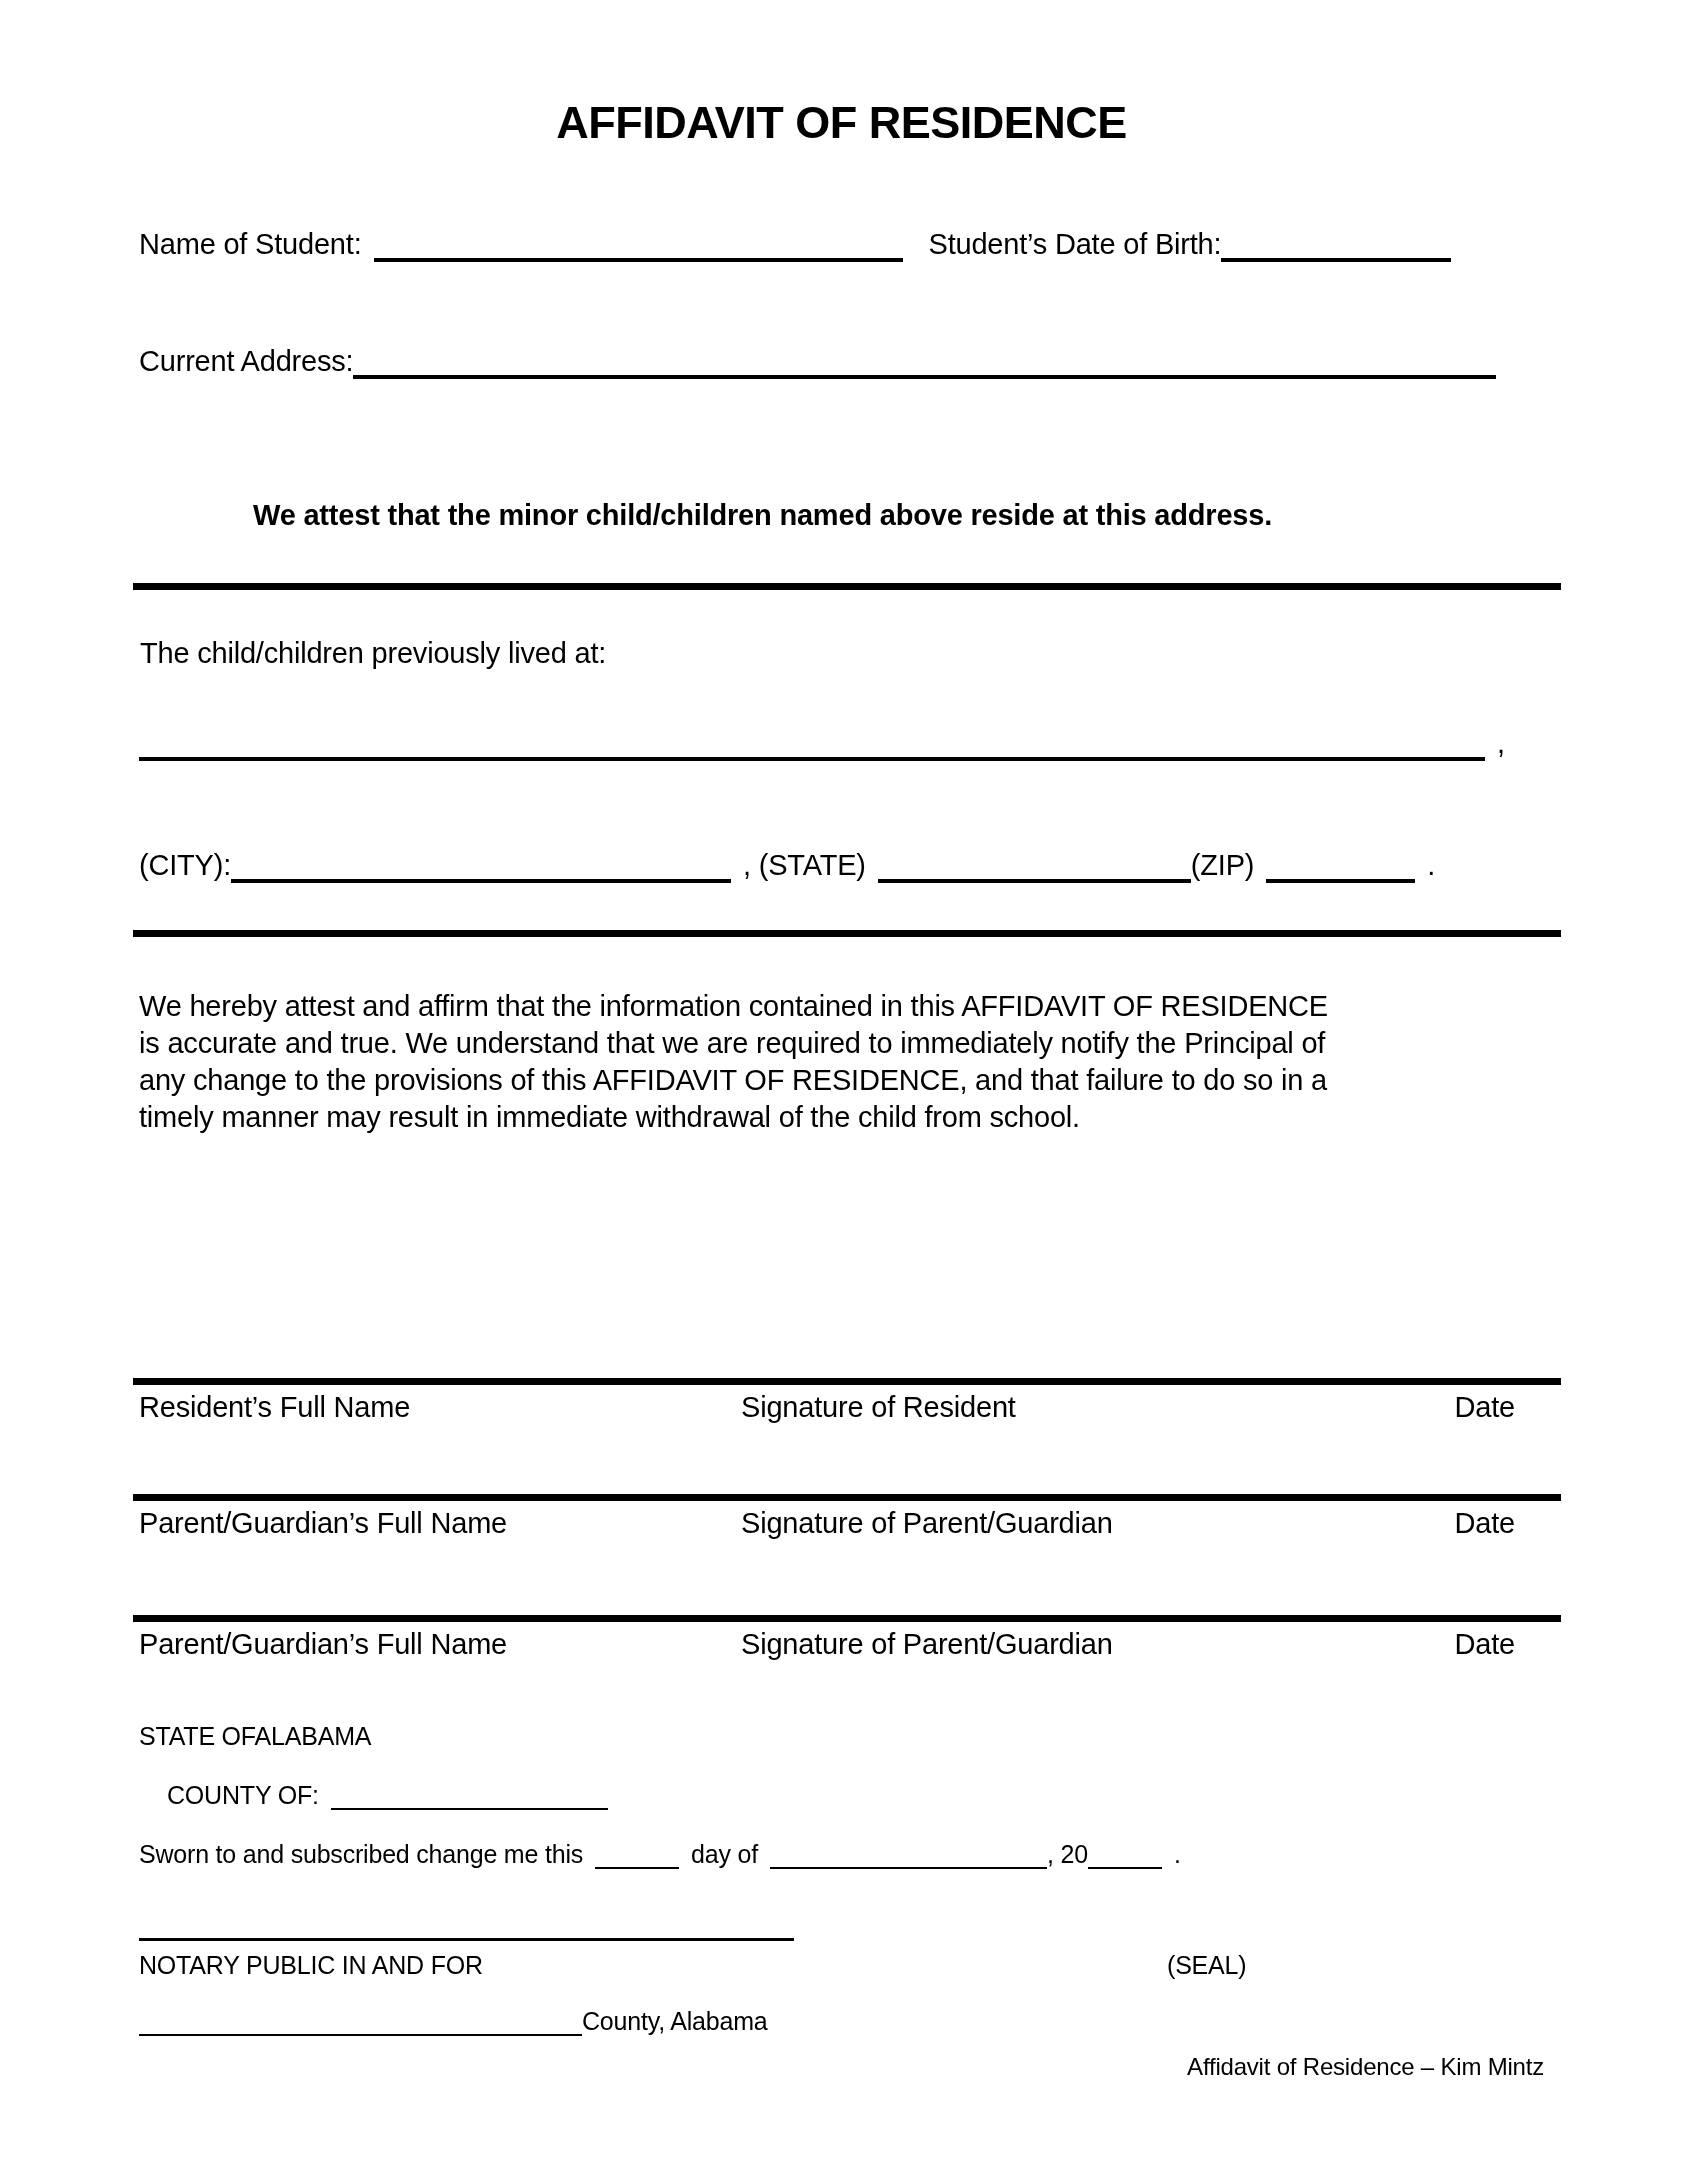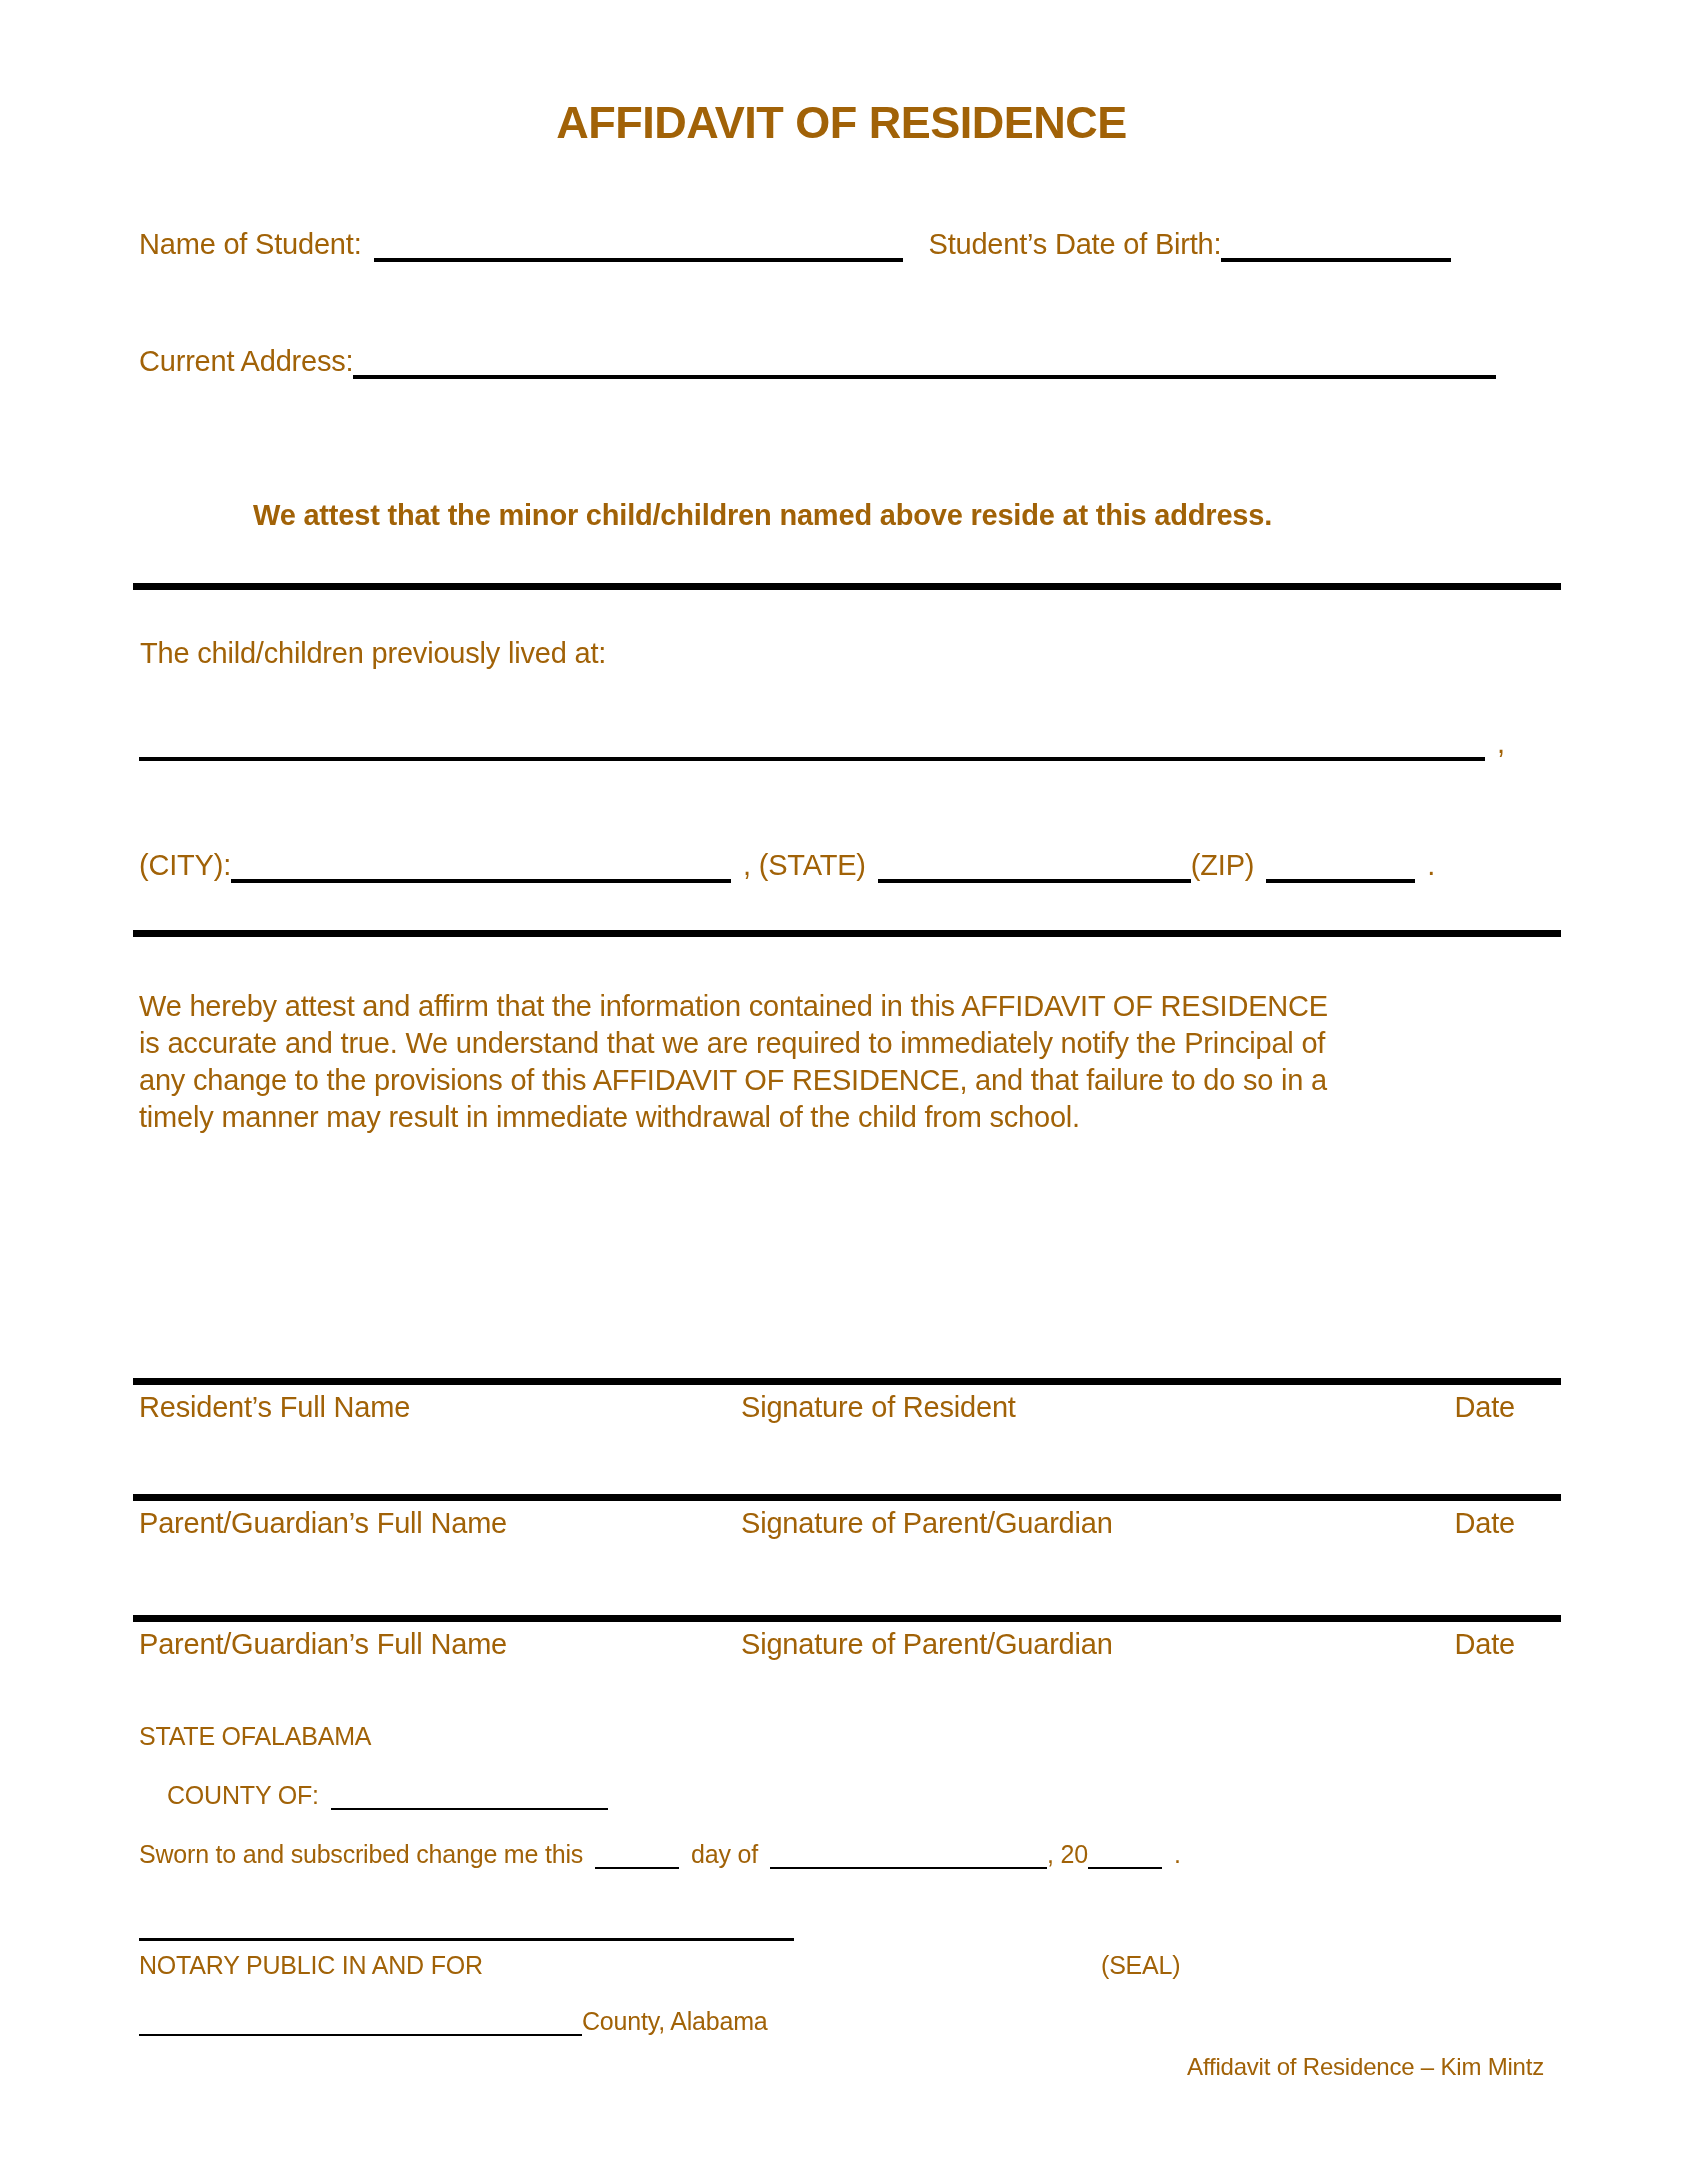--- a/index.html
+++ b/index.html
@@ -1,21 +1,21 @@
 <!DOCTYPE html>
 <html><head>
 <meta charset="utf-8">
 <style>
   html,body { margin:0; padding:0; background:#e8e8e8; }
   .page {
     position:relative;
     width:1683px; height:2178px;
     margin:0 auto;
     background:#ffffff;
-    color:#a16207;
+    color:#000000;
     font-family:"Liberation Sans", sans-serif;
     font-size:29px;
     letter-spacing:-0.2px;
     overflow:hidden;
   }
   .title {
     position:absolute; left:0; top:97px; width:1683px;
     text-align:center; font-size:45px; font-weight:bold; letter-spacing:-0.5px;
   }
   .line { position:absolute; white-space:nowrap; line-height:36px; }
@@ -33,21 +33,21 @@
   .para {
     position:absolute; left:139px; width:1421px;
     line-height:37px; white-space:pre-line;
   }
   .sig-labels { position:absolute; left:139px; width:1422px; line-height:34px; }
   .sig-mid { position:absolute; left:602px; top:0; }
   .sig-date { position:absolute; right:46px; top:0; }
   .small { font-size:25px; line-height:30px; }
   .small .fill { height:28px; border-bottom-width:2px; }
   .notary-line { position:absolute; left:139px; top:1938px; width:655px; height:3px; background:#000; }
-  .seal { position:absolute; left:962px; top:0; }
+  .seal { position:absolute; left:1028px; top:0; }
   .footer {
     position:absolute; left:0; top:2053px; width:1544px;
     text-align:right; font-size:24px;
   }
   .sp { display:inline-block; width:26px; }
   .sp-sm { display:inline-block; width:12px; }
 </style>
 </head>
 <body>
 

